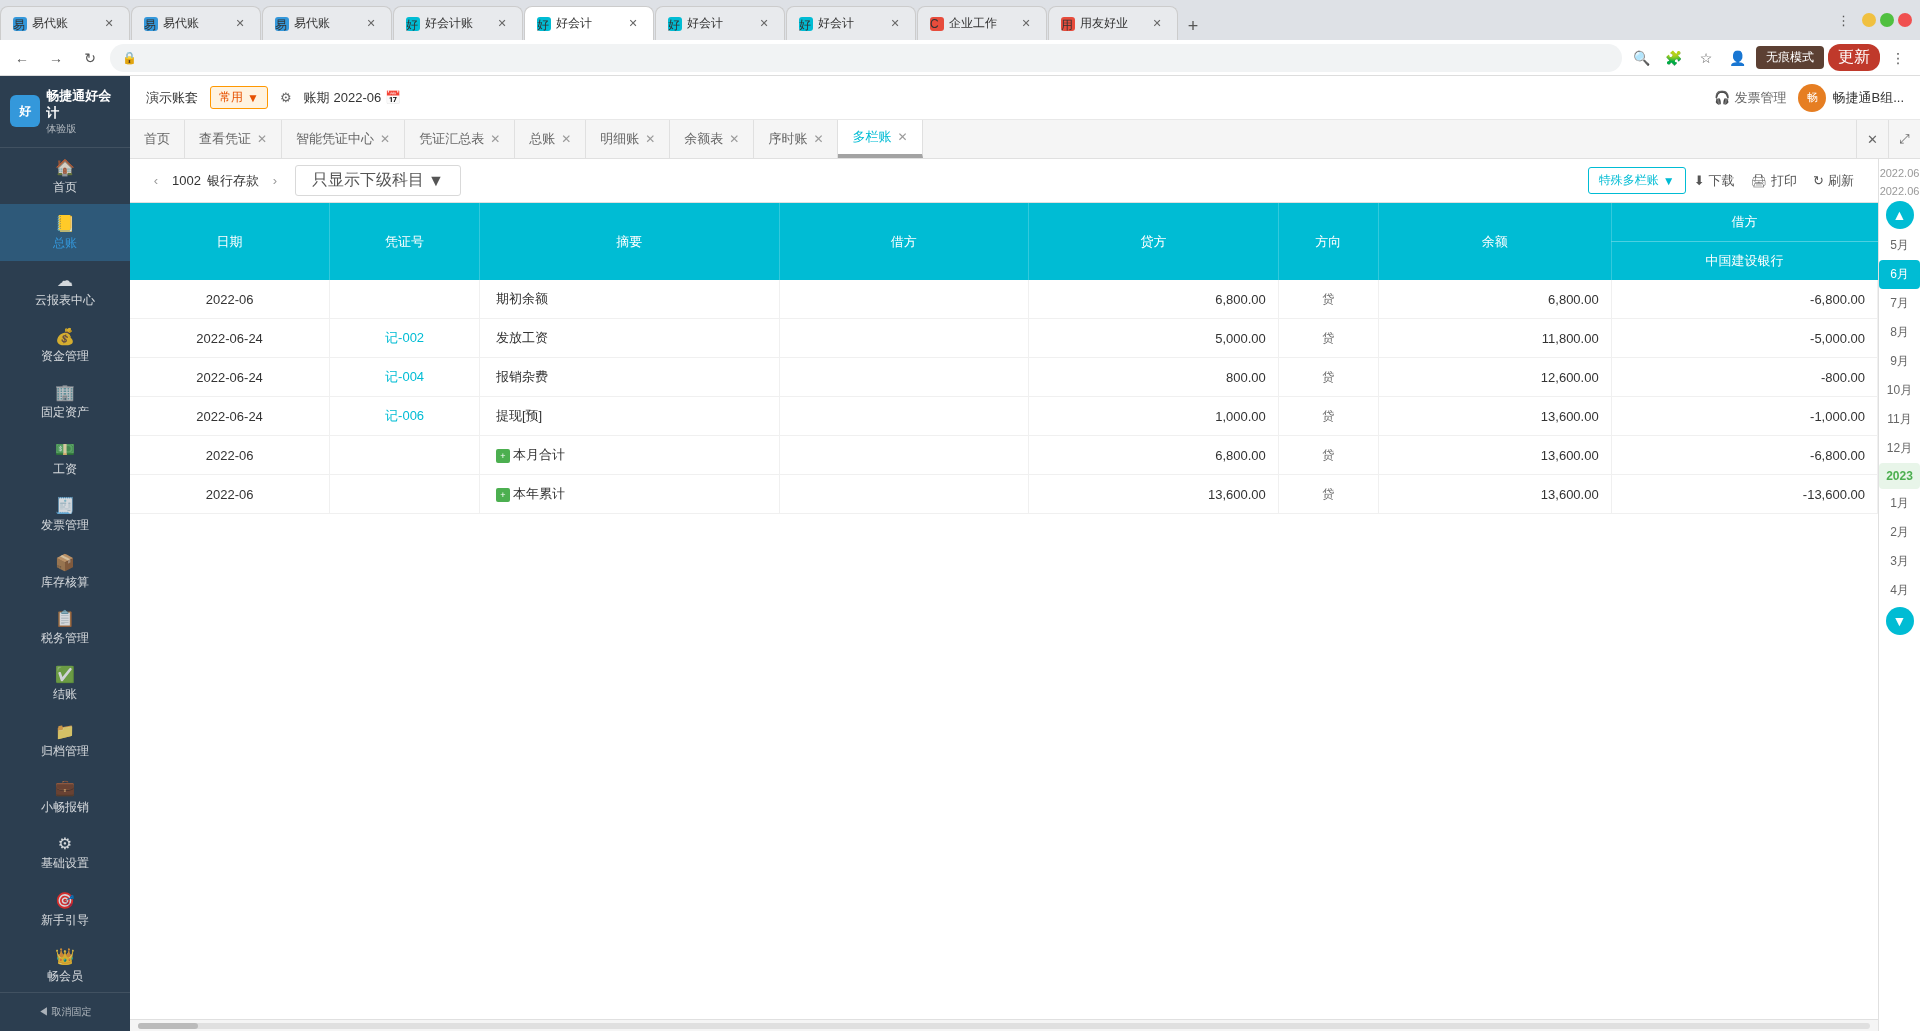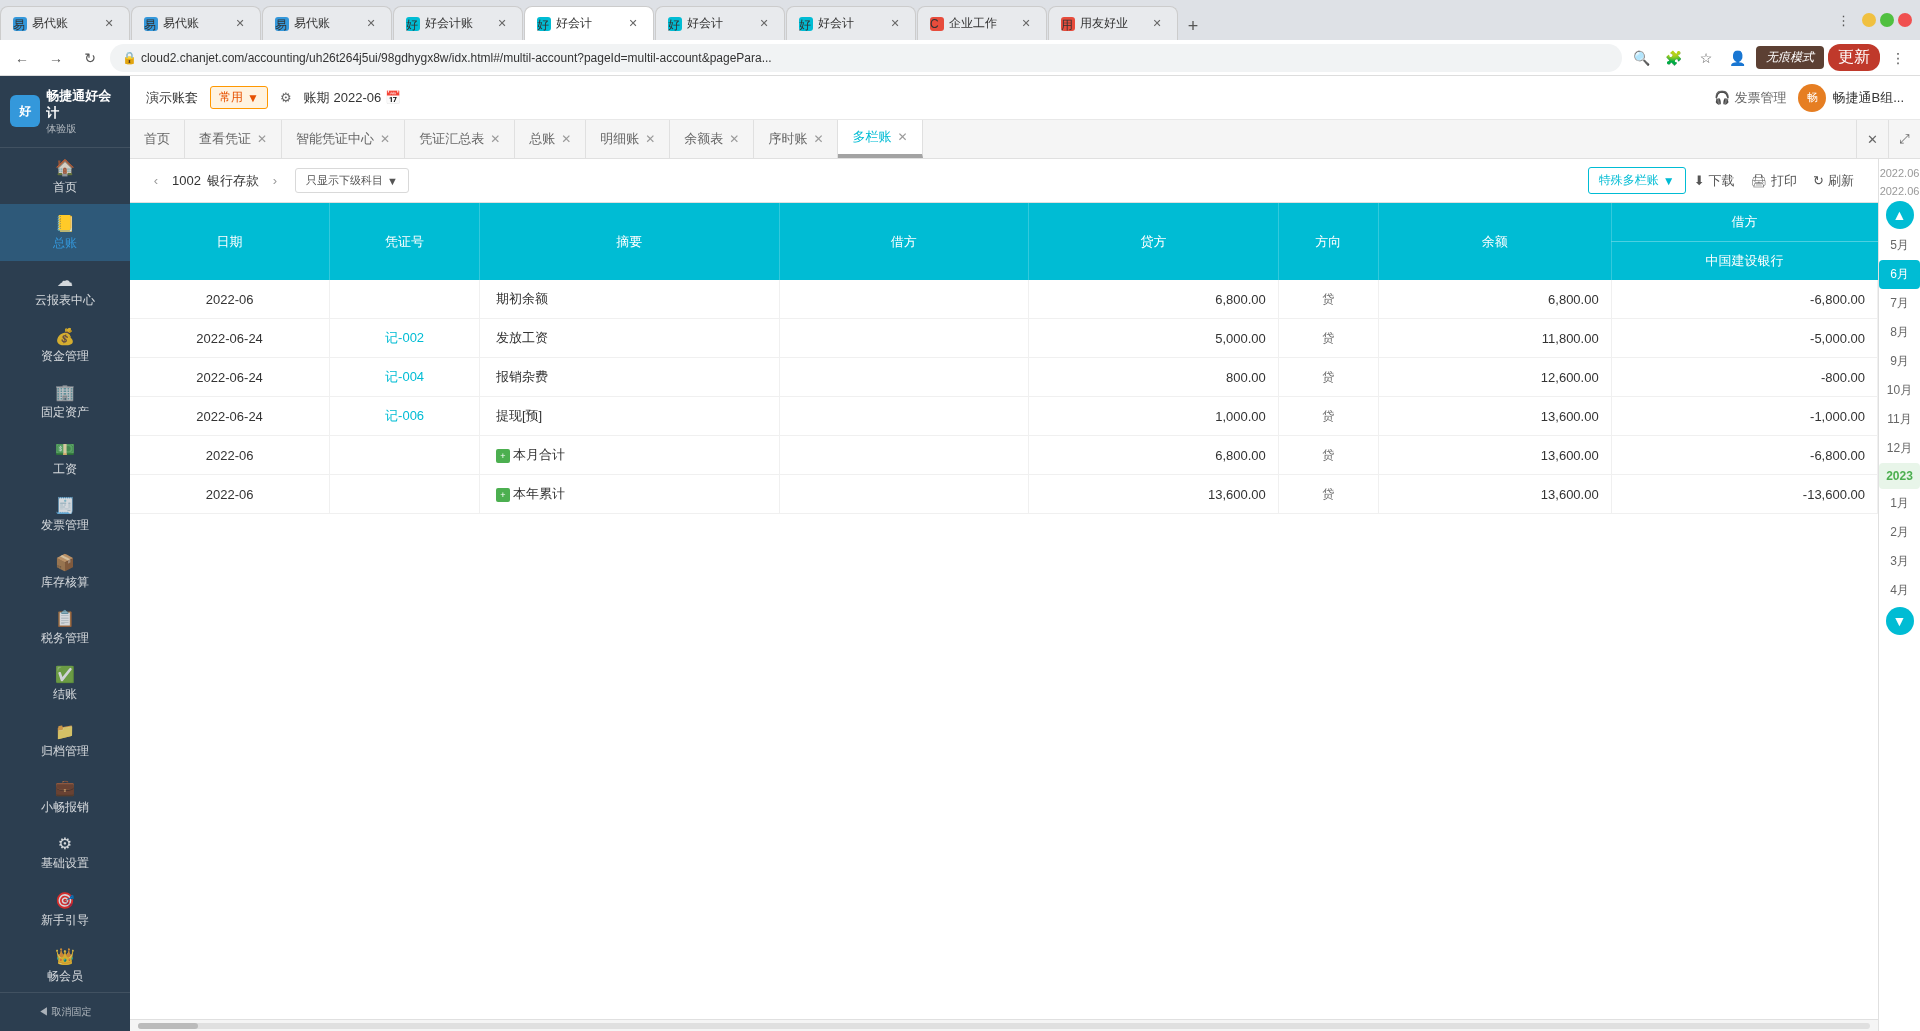--- a/index.html
+++ b/index.html
@@ -17,21 +17,21 @@
     .browser-controls { display: flex; align-items: center; gap: 4px; padding: 0 8px; }
     .win-btn { width: 14px; height: 14px; border-radius: 50%; cursor: pointer; }
 
     
     .address-bar-row { background: #fff; height: 36px; display: flex; align-items: center; padding: 0 8px; gap: 6px; border-bottom: 1px solid #ddd; }
     .nav-btn { width: 28px; height: 28px; display: flex; align-items: center; justify-content: center; color: #555; cursor: pointer; font-size: 14px; border-radius: 50%; }
     .address-box { flex: 1; height: 28px; background: #f1f3f4; border-radius: 14px; display: flex; align-items: center; padding: 0 12px; font-size: 12px; color: #333; overflow: hidden; }
     .address-text { overflow: hidden; text-overflow: ellipsis; white-space: nowrap; }
     .browser-right-btns { display: flex; align-items: center; gap: 4px; }
     .icon-btn { width: 28px; height: 28px; display: flex; align-items: center; justify-content: center; cursor: pointer; border-radius: 50%; color: #555; font-size: 14px; }
-    .incognito-badge { background: #5c4033; color: #fff; padding: 3px 10px; border-radius: 4px; font-size: 12px; cursor: pointer; font-style: italic; }
+    .incognito-badge { background: #5c4033; color: #fff; padding: 3px 10px; border-radius: 4px; font-size: 12px; cursor: pointer; }
     .update-badge { background: #c0392b; color: #fff; padding: 3px 10px; border-radius: 12px; font-size: 16px; cursor: pointer; }
 
     
     .app-layout { display: flex; height: calc(1031px - 76px); }
 
     
     .sidebar { width: 130px; background: #2c3e50; display: flex; flex-direction: column; color: #fff; flex-shrink: 0; }
     .sidebar-logo { padding: 12px 10px; border-bottom: 1px solid rgba(255,255,255,0.1); display: flex; align-items: center; gap: 6px; }
     .sidebar-logo-icon { width: 32px; height: 32px; background: #3498db; border-radius: 6px; display: flex; align-items: center; justify-content: center; font-size: 12px; font-weight: bold; color: #fff; }
     .sidebar-logo-text { font-size: 12px; line-height: 1.3; }
@@ -68,21 +68,21 @@
     
     .ledger-area { flex: 1; display: flex; overflow: hidden; }
     .ledger-main { flex: 1; display: flex; flex-direction: column; overflow: hidden; }
 
     
     .ledger-toolbar { height: 44px; display: flex; align-items: center; padding: 0 16px; background: #fff; border-bottom: 1px solid #e0e0e0; gap: 10px; }
     .account-nav { display: flex; align-items: center; gap: 6px; }
     .account-nav-btn { width: 20px; height: 20px; display: flex; align-items: center; justify-content: center; cursor: pointer; color: #999; }
     .account-code { font-size: 13px; color: #333; font-weight: 500; }
     .account-name { font-size: 13px; color: #333; }
-    .show-sub-btn { display: flex; align-items: center; gap: 4px; border: 1px solid #d9d9d9; border-radius: 3px; padding: 4px 10px; font-size: 11px; color: #555; cursor: pointer; background: #fff; }
+    .show-sub-btn { display: flex; align-items: center; gap: 4px; border: 1px solid #d9d9d9; border-radius: 3px; padding: 4px 16px; font-size: 16px; color: #555; cursor: pointer; background: #fff; }
     .toolbar-right { margin-left: auto; display: flex; align-items: center; gap: 0; }
     .feature-btn { display: flex; align-items: center; gap: 4px; border: 1px solid #00bcd4; border-radius: 3px; padding: 4px 10px; font-size: 12px; color: #00bcd4; cursor: pointer; background: #fff; }
     .toolbar-icon-btn { display: flex; align-items: center; gap: 4px; color: #555; cursor: pointer; font-size: 13px; padding: 4px 8px; }
 
     
     .ledger-table-wrap { flex: 1; overflow: auto; }
     table { width: 100%; border-collapse: collapse; }
     thead tr { background: #00bcd4; color: #fff; }
     thead th { padding: 10px 12px; text-align: center; font-size: 13px; font-weight: normal; border-right: 1px solid rgba(255,255,255,0.2); white-space: nowrap; }
     thead th:last-child { border-right: none; }
@@ -178,21 +178,20 @@
   <div class="win-btn" style="background:#f05050;"></div>
 </div>
   </div>
 
 <div class="address-bar-row">
   <div class="nav-btn">←</div>
   <div class="nav-btn">→</div>
   <div class="nav-btn">↻</div>
   <div class="address-box">
     <span style="color:#555;margin-right:4px;">🔒</span>
-    <span class="address-text">cloud2.chanjet.com/accounting/uh26t264j5ui/98gdhygx8w/idx.html#/multil-account?pageId=multil-account&amp;pagePara...</span>
   </div>
   <div class="browser-right-btns">
     <div class="icon-btn">🔍</div>
     <div class="icon-btn">🧩</div>
     <div class="icon-btn">☆</div>
     <div class="icon-btn">👤</div>
     <div class="incognito-badge">无痕模式</div>
     <div class="update-badge">更新</div>
     <div class="icon-btn">⋮</div>
   </div>

